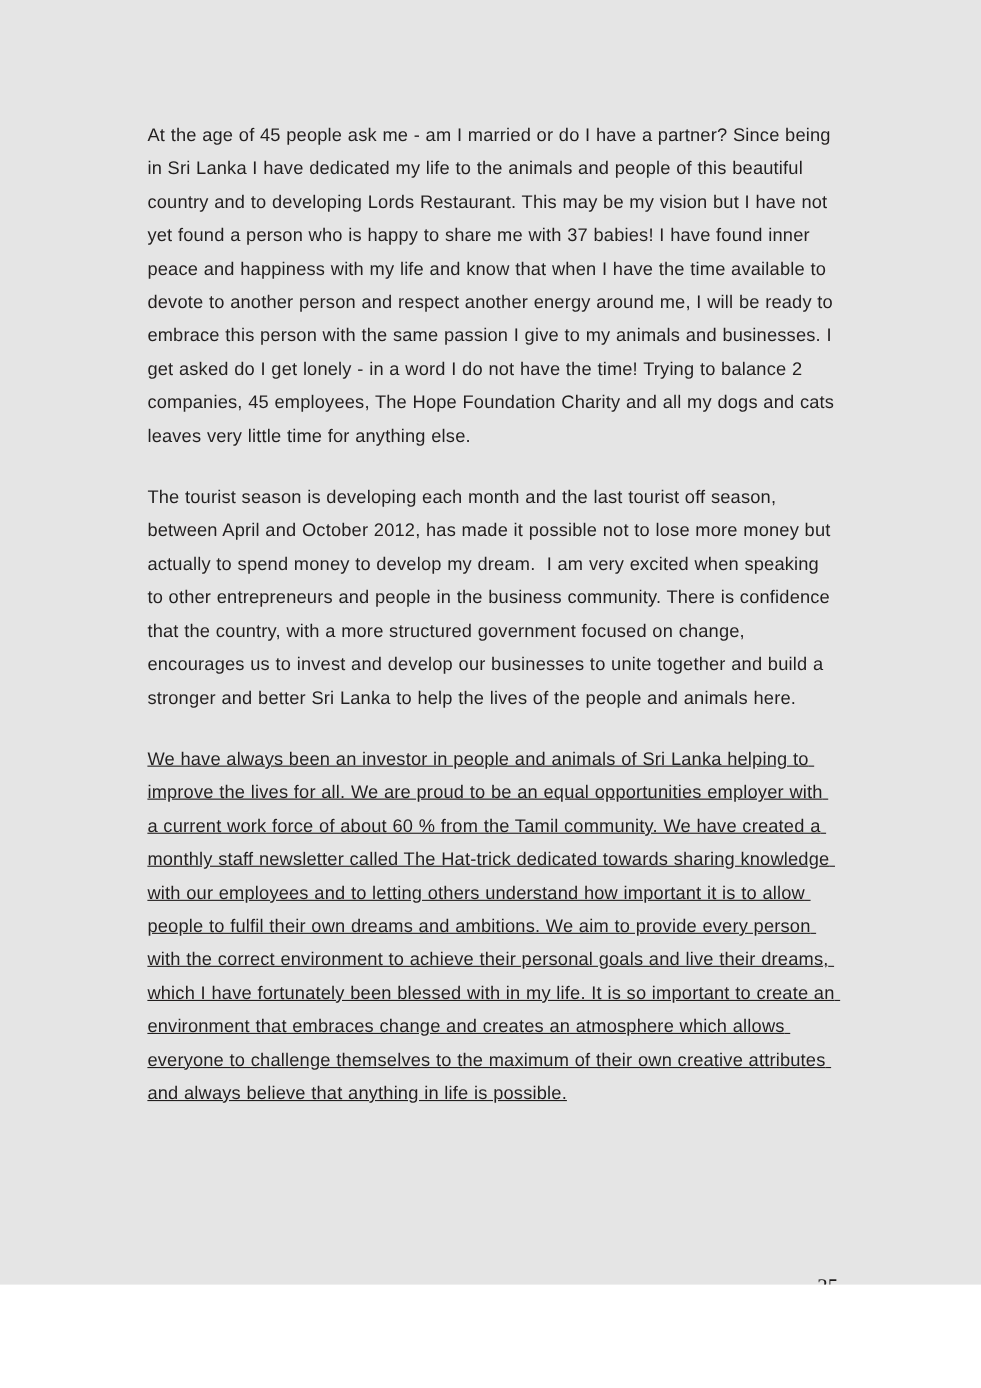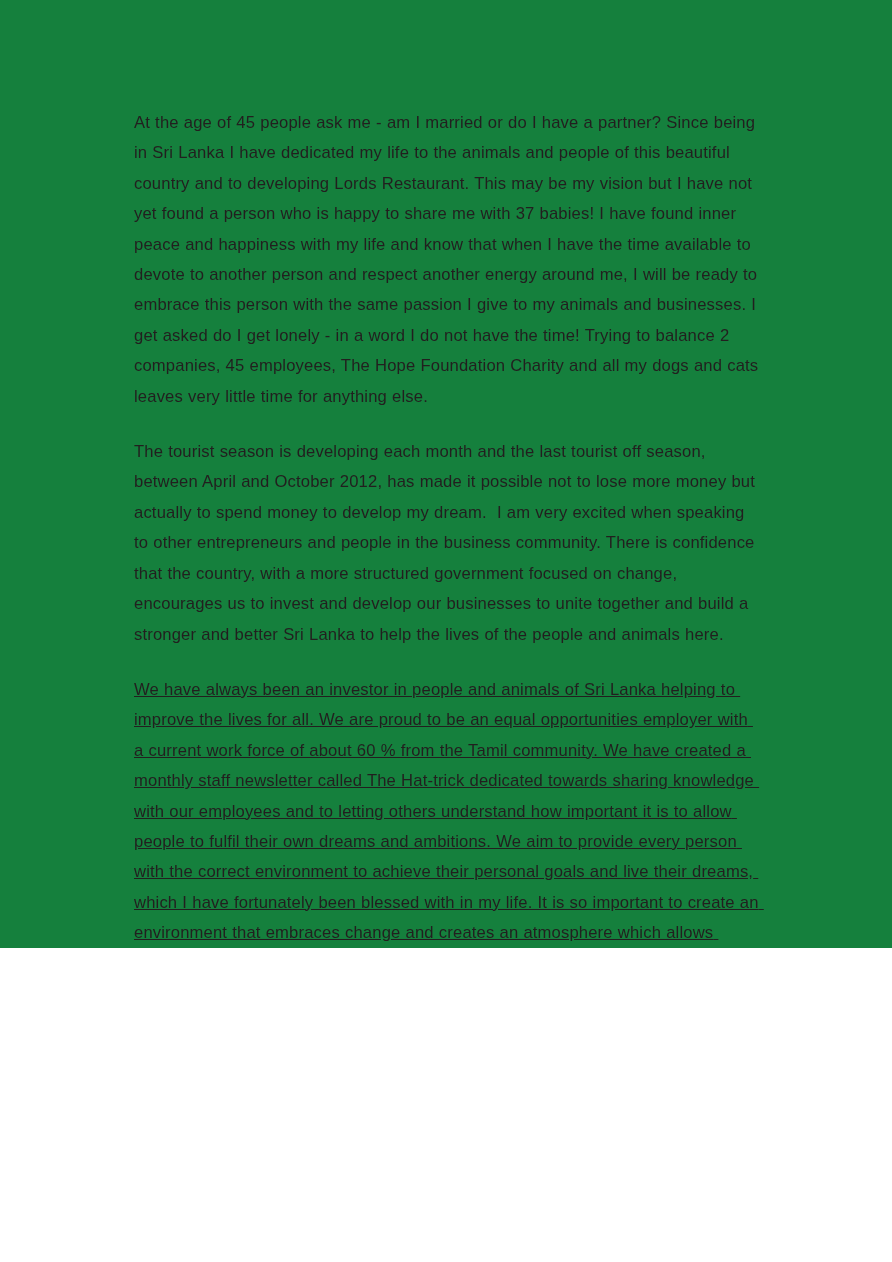--- a/index.html
+++ b/index.html
@@ -5,22 +5,22 @@
 <style>
   html, body {
     margin: 0;
     padding: 0;
     background: #ffffff;
   }
 
   .page {
     position: relative;
     width: 892px;
-    height: 948px;
-    background: #15803d;
+    height: 1168px;
+    background: #e5e5e5;
     overflow: hidden;
     box-sizing: border-box;
   }
 
   .text-column {
     position: absolute;
     left: 134px;
     top: 108px;
     width: 628px;
   }

